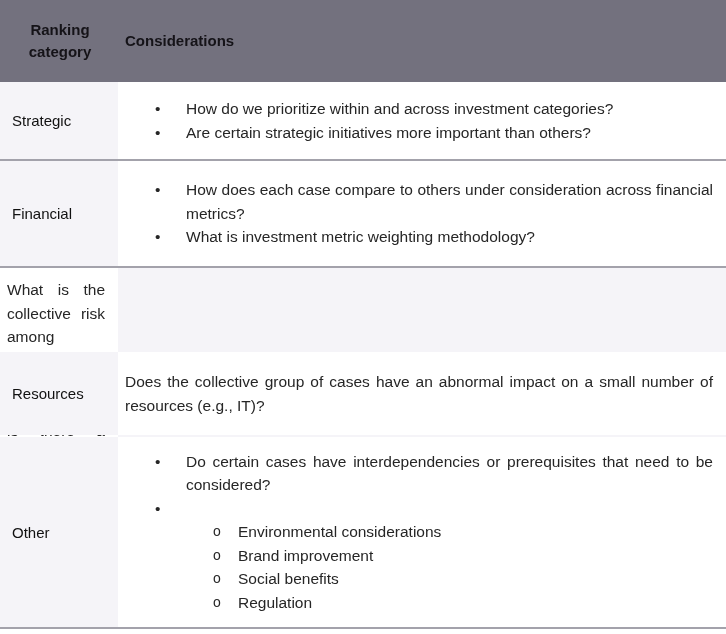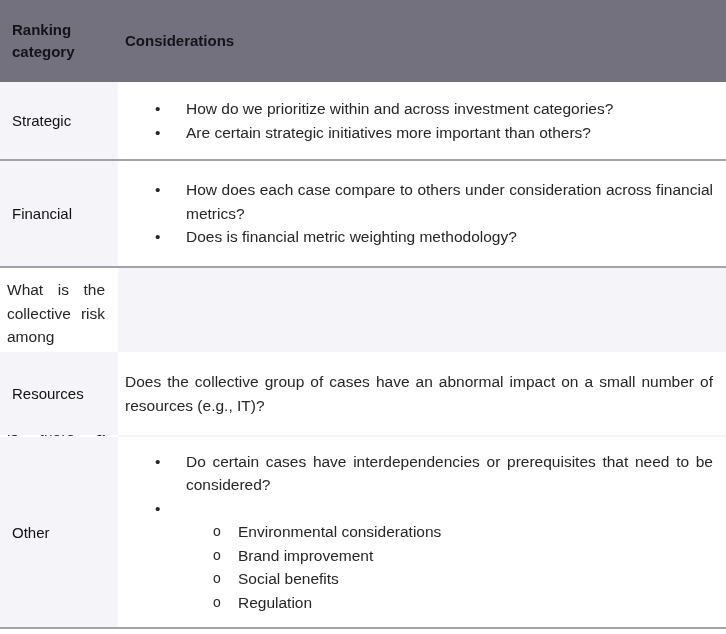--- a/index.html
+++ b/index.html
@@ -21,21 +21,21 @@
   .row.body{border-bottom:2px solid var(--divider);}
   .header-row{
     background:var(--header-bg);
     height:82px;
   }
   .header-cell{
     display:flex;align-items:center;
     font-weight:bold;font-size:15px;line-height:22px;
     color:var(--header-text);
   }
-  .header-cell.cat{padding-left:12px;padding-right:10px;}
+  .header-cell.cat{padding-left:12px;padding-right:10px;text-align:center;}
   .header-cell.cons{padding-left:7px;}
   .cell.cat{
     background:var(--category-bg);
     display:flex;align-items:center;
     font-weight:normal;font-size:15px;
     padding-left:12px;
     color:#111111;
   }
   .cell.cons{
     background:#ffffff;
@@ -79,21 +79,21 @@
 
   <div class="row body" style="height:107px">
     <div class="cell cat">Financial</div>
     <div class="cell cons">
       <div class="item l1">
         <span class="marker">•</span>
         <span class="txt">How does each case compare to others under consideration across financial metrics?</span>
       </div>
       <div class="item l1">
         <span class="marker">•</span>
-        <span class="txt">Does is financial metric weighting methodology?</span>
+        <span class="txt">What is investment metric weighting methodology?</span>
       </div>
     </div>
   </div>
 
   <div class="row body" style="height:84px">
     <div class="cell cons">
       <div class="item plain">
         <span class="txt">What is the collective risk among various groups of projects (i.e., is there a portfolio diversification effect)?</span>
       </div>
     </div>

